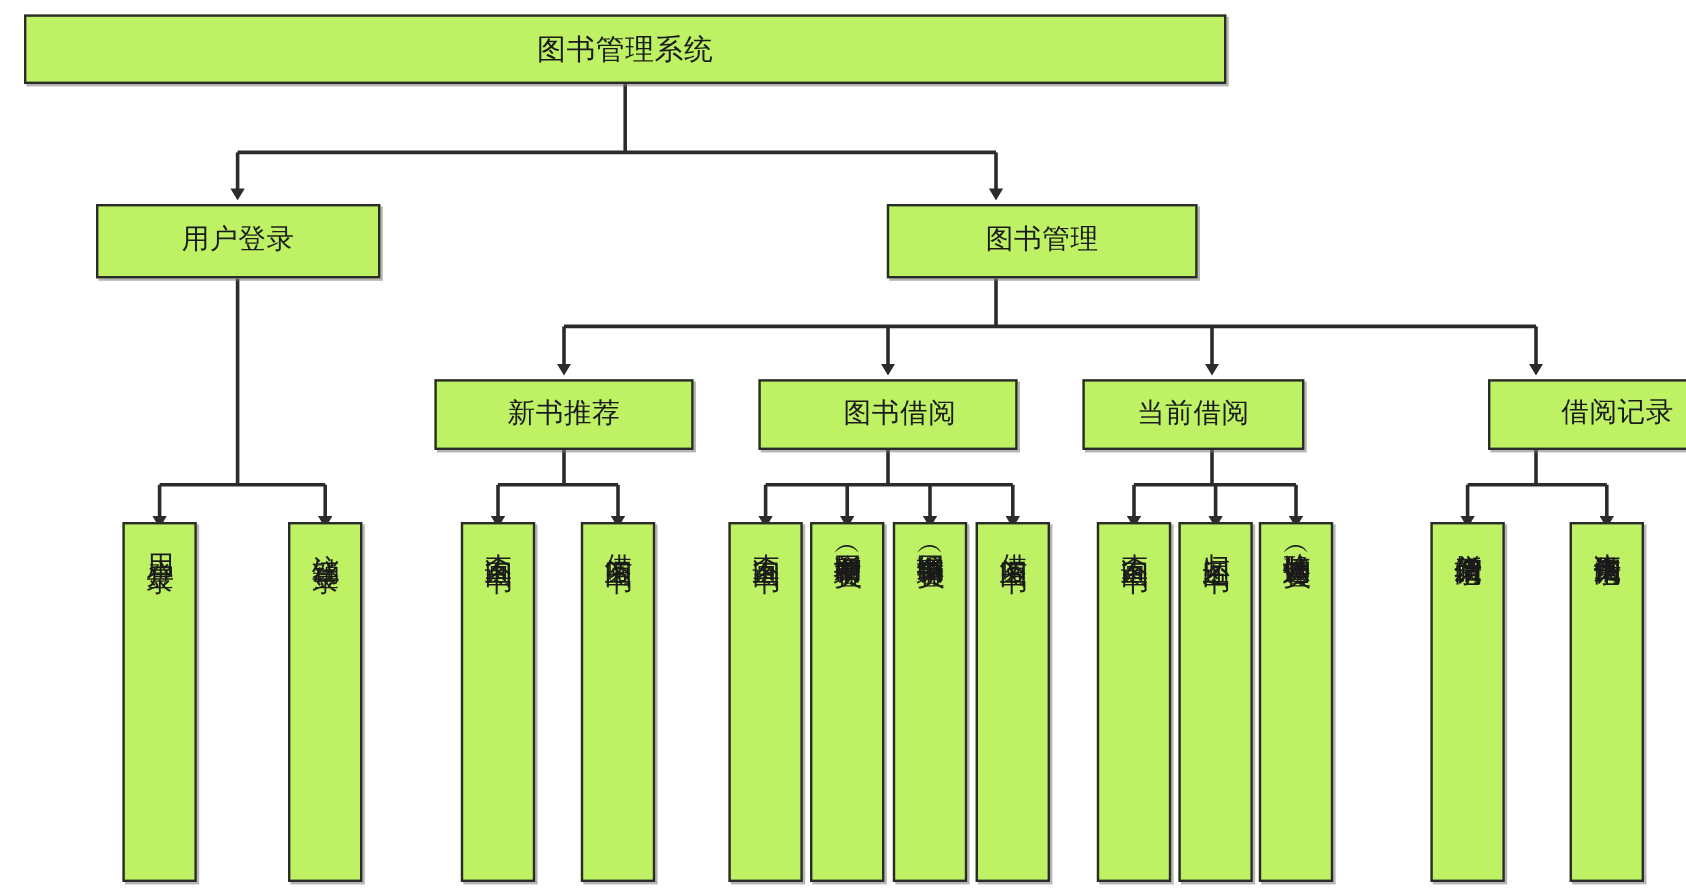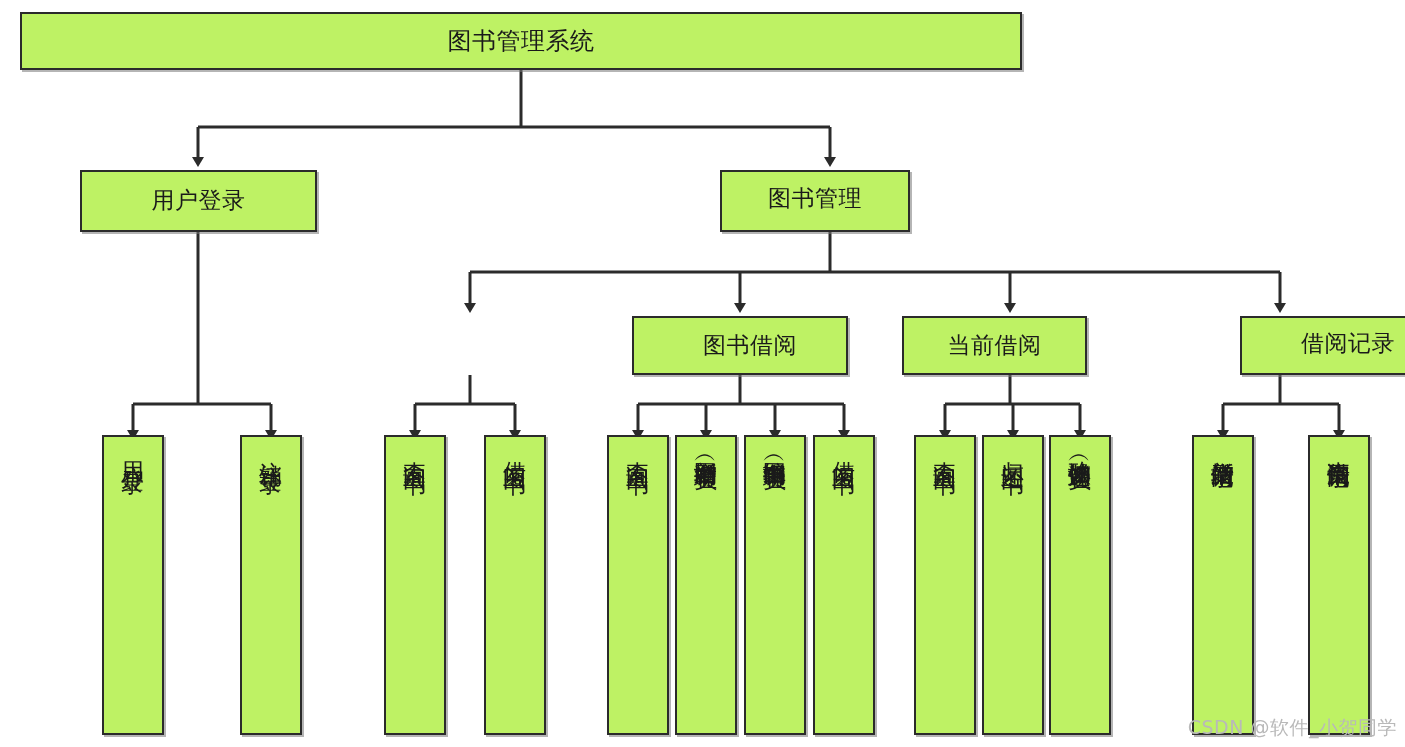--- a/index.html
+++ b/index.html
@@ -135,24 +135,27 @@
   </svg>
 
   <div class="node horiz lvl1" style="left:20px; top:12px; width:1002px; height:58px;">
     <span class="node-label">图书管理系统</span>
   </div>
 
   <div class="node horiz" style="left:80px; top:170px; width:237px; height:62px;">
     <span class="node-label">用户登录</span>
   </div>
 
-  <div class="node horiz" style="left:720px; top:170px; width:190px; height:62px;font-family:Liberation Mono, monospace;">
+  <div class="node horiz" style="left:739px; top:170px; width:259px; height:62px;">
     <span class="node-label">图书管理</span>
   </div>
 
+  <div class="node horiz" style="left:362px; top:316px; width:216px; height:59px;">
+    <span class="node-label">新书推荐</span>
+  </div>
 
   <div class="node horiz" style="left:632px; top:316px; width:216px; height:59px;padding-left:20px;">
     <span class="node-label">图书借阅</span>
   </div>
 
   <div class="node horiz" style="left:902px; top:316px; width:185px; height:59px;">
     <span class="node-label">当前借阅</span>
   </div>
 
   <div class="node horiz" style="left:1240px; top:316px; width:216px; height:59px;font-family:Liberation Mono, monospace;">
@@ -204,15 +207,14 @@
   </div>
 
   <div class="node vert tall-text" style="left:1192px; top:435px; width:62px; height:300px;">
     <span class="node-label">新增借阅记录</span>
   </div>
 
   <div class="node vert tall-text" style="left:1308px; top:435px; width:62px; height:300px;">
     <span class="node-label">查询借阅记录</span>
   </div>
 
-  <div class="watermark">CSDN @软件_小贺同学</div>
 
 </div>
 
 </body></html>

